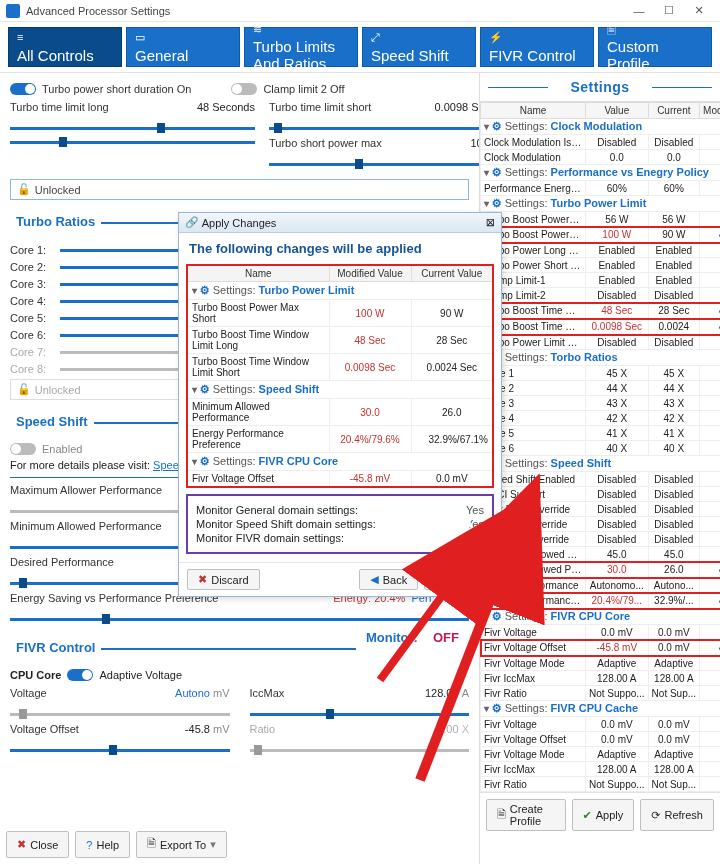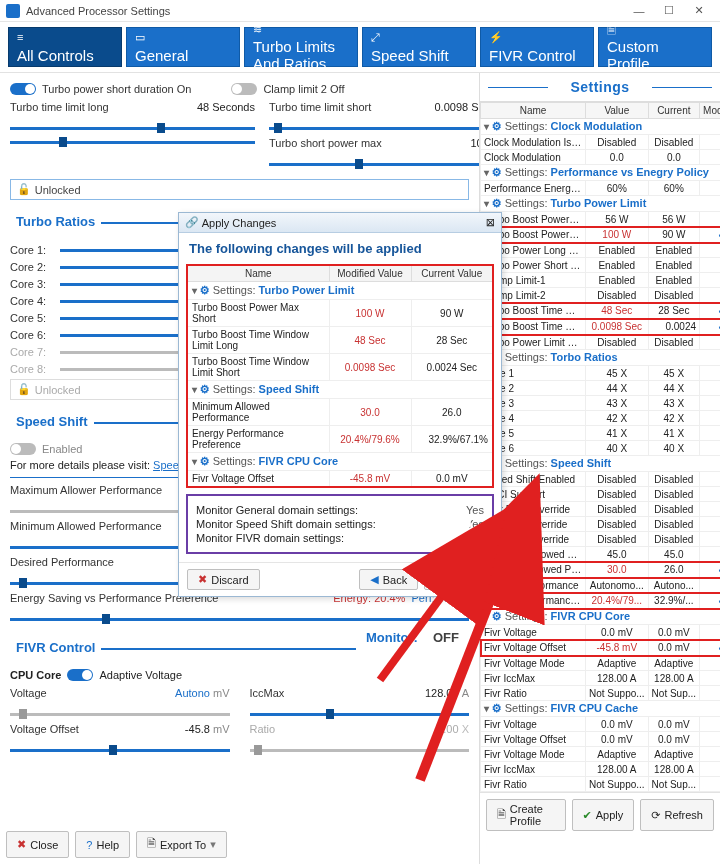--- a/index.html
+++ b/index.html
@@ -265,21 +265,21 @@
       <div class="slider">
           <div class="track"></div>
           <div class="thumb" style="left:20%"></div>
         </div>
     </div>
 
     <div class="section">
       <div class="hr">
           <span>FIVR Control</span>
           <span style="flex:1"></span>
-          <span style="background:#fff;top:-10px;position:relative;padding:0 4px;color:#333;font-weight:normal;font-size:11px"><span>Monitor:</span> <span style="color:#404040">OFF</span></span>
+          <span style="background:#fff;top:-10px;position:relative;padding:0 4px;color:#333;font-weight:normal;font-size:11px"><span>Monitor:</span> <span style="color:#be185d">OFF</span></span>
         </div>
       <div class="row"><b style="color:#222">CPU Core</b>&nbsp;&nbsp;<span class="pill on"></span><span>Adaptive Voltage</span></div>
       <div style="display:flex;gap:20px;margin-top:4px">
         <div style="flex:1">
           <div class="slider-row"><span class="name" style="width:90px">Voltage</span><span style="flex:1;text-align:right;color:#1a6fc9">Autono</span>&nbsp;<span style="color:#888">mV</span></div>
           <div class="slider gtrack">
               <div class="track"></div>
               <div class="thumb" style="left:4%"></div>
             </div>
           <div class="slider-row"><span class="name" style="width:90px">Voltage Offset</span><span style="flex:1;text-align:right">-45.8</span>&nbsp;<span style="color:#888">mV</span></div>
@@ -381,21 +381,21 @@
           </tr>
           <tr class="red-hl">
             <td class="name">Turbo Boost Time Wind...</td>
             <td class="redtxt" style="text-align:center">48 Sec</td>
             <td style="text-align:center">28 Sec</td>
             <td style="text-align:center"><span class="chk">✓</span></td>
           </tr>
           <tr class="red-hl">
             <td class="name">Turbo Boost Time Wind...</td>
             <td class="redtxt" style="text-align:center">0.0098 Sec</td>
-            <td style="text-align:right">0.0024</td>
+            <td style="text-align:center">0.0024</td>
             <td style="text-align:center"><span class="chk">✓</span></td>
           </tr>
           <tr class="">
             <td class="name">Turbo Power Limit Lock</td>
             <td class="" style="text-align:center">Disabled</td>
             <td style="text-align:center">Disabled</td>
             <td style="text-align:center"></td>
           </tr>
           <tr>
             <td colspan="4" class="grp"><span>⚙ </span><span class="grp-lbl">Torbo Ratios</span></td>

